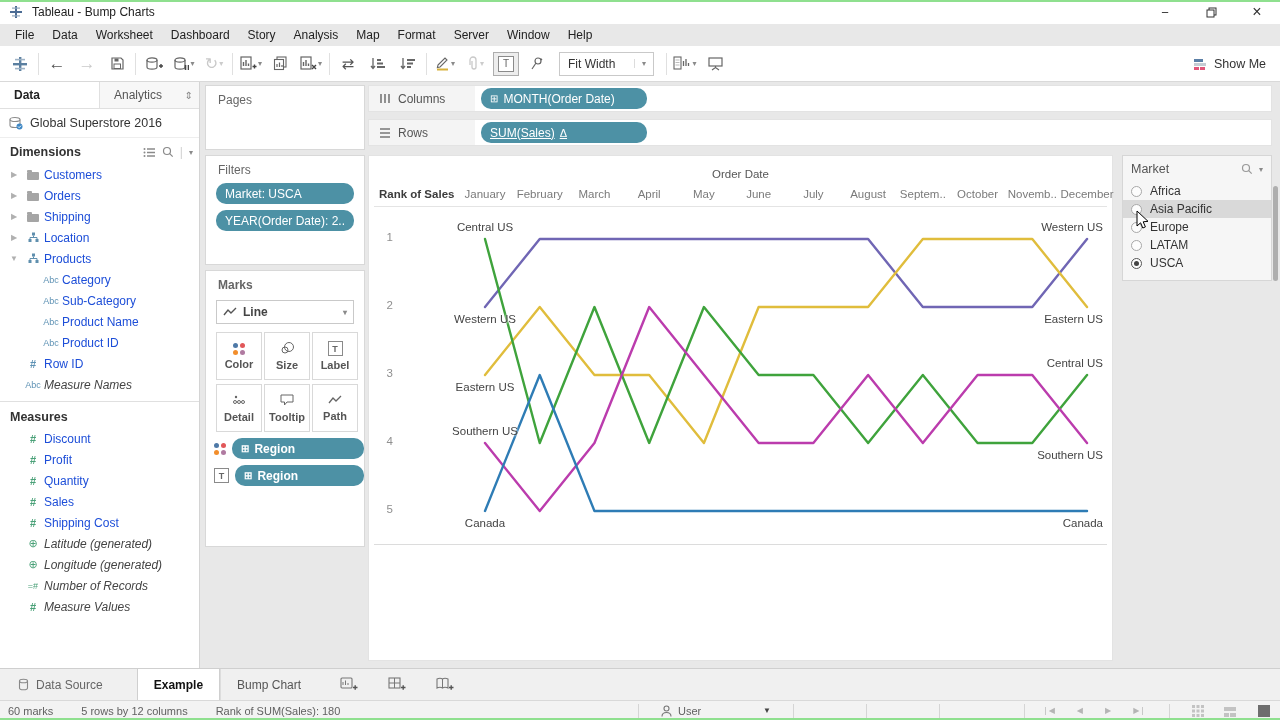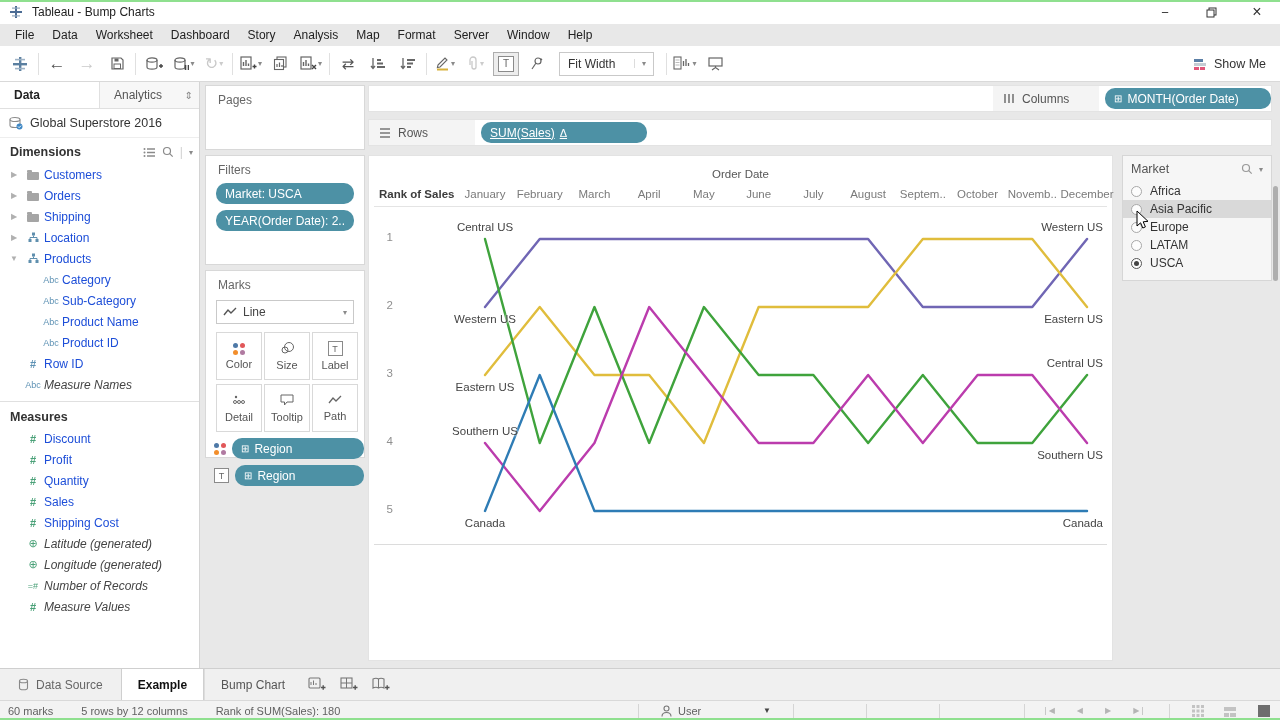--- a/index.html
+++ b/index.html
@@ -102,21 +102,21 @@
   .mk-row{display:flex;align-items:center;height:18px;padding-left:8px;gap:8px;position:relative;}
   .mk-row.hl{background:#d9d9d9;}
   .radio{width:11px;height:11px;border:1px solid #a8a8a8;border-radius:50%;background:#fdfdfd;box-sizing:border-box;position:relative;}
   .radio.sel{border-color:#555;}
   .radio.sel::after{content:"";position:absolute;left:2px;top:2px;width:5px;height:5px;border-radius:50%;background:#444;}
   .mk-label{color:#333;}
   #market-scrollbar{position:absolute;left:1273px;top:186px;width:5px;height:95px;background:#aeaeae;border-radius:3px;}
 
   
   #tabsbar{position:absolute;left:0;top:668px;width:1280px;height:32px;background:#f0f0f0;border-top:1px solid #cfcfcf;
-    display:flex;align-items:stretch;box-sizing:border-box;}
+    display:flex;align-items:stretch;box-sizing:border-box;gap:16px;}
   #ds-tab{display:flex;align-items:center;gap:7px;padding:0 18px;color:#666;}
   .sheet-tab{display:flex;align-items:center;padding:0 16px;color:#555;border-left:1px solid #dddddd;}
   .sheet-tab.active{background:#fff;color:#111;font-weight:bold;border-left:1px solid #cfcfcf;border-right:1px solid #cfcfcf;}
   .newsheet-btn{display:flex;align-items:center;justify-content:center;width:32px;color:#666;}
 
   
   #statusbar{position:absolute;left:0;top:700px;width:1280px;height:20px;background:#f3f3f3;border-top:1px solid #d9d9d9;
     display:flex;align-items:center;box-sizing:border-box;color:#616161;font-size:11px;}
   #statusbar .sb-sep{width:1px;height:14px;background:#d5d5d5;}
   .sb-txt{padding:0 14px;}
@@ -504,21 +504,21 @@
 <div class="card" id="pages-card" style="top:85px;height:65px;">
   <div class="card-title">Pages</div>
 </div>
 <div class="card" id="filters-card" style="top:155px;height:110px;">
   <div class="card-title">Filters</div>
   <div id="filter-pills">
         <div class="pill">Market: USCA</div>
         <div class="pill">YEAR(Order Date): 2..</div>
       </div>
 </div>
-<div class="card" id="marks-card" style="top:270px;height:188px;">
+<div class="card" id="marks-card" style="top:270px;height:277px;font-weight:bold;">
   <div class="card-title">Marks</div>
   <div id="line-select">
     <svg width="14" height="10">
           <path d="M1 8l4-5 3 3 5-5" fill="none" stroke="#555" stroke-width="1.4"></path>
         </svg>
     <span>Line</span>
     <span class="grow"></span>
     <span class="caret">▾</span>
   </div>
   <div id="marks-grid">
@@ -588,21 +588,21 @@
             <span class="tbox">T</span>
           </span>
           <div class="pill">
             <span class="pm">⊞</span>
             <span>Region</span>
           </div>
         </div>
       </div>
 </div>
 
-<div class="shelf" style="top:85px;justify-content:flex-end;">
+<div class="shelf" style="top:85px;">
   <div class="shelf-chip">
     <svg width="12" height="11">
           <path d="M2 1v9M6 1v9M10 1v9" stroke="#777" stroke-width="1.6"></path>
         </svg>
     <span>Columns</span>
   </div>
   <div class="pill">
     <span class="pm">⊞</span>
     <span>MONTH(Order Date)</span>
   </div>

